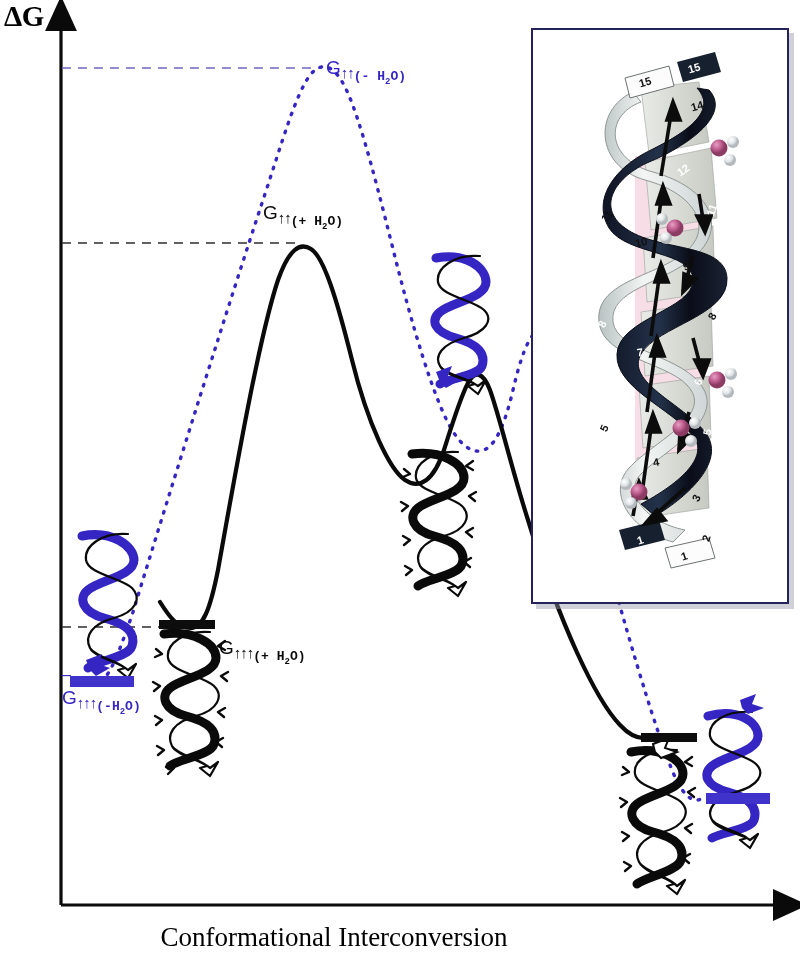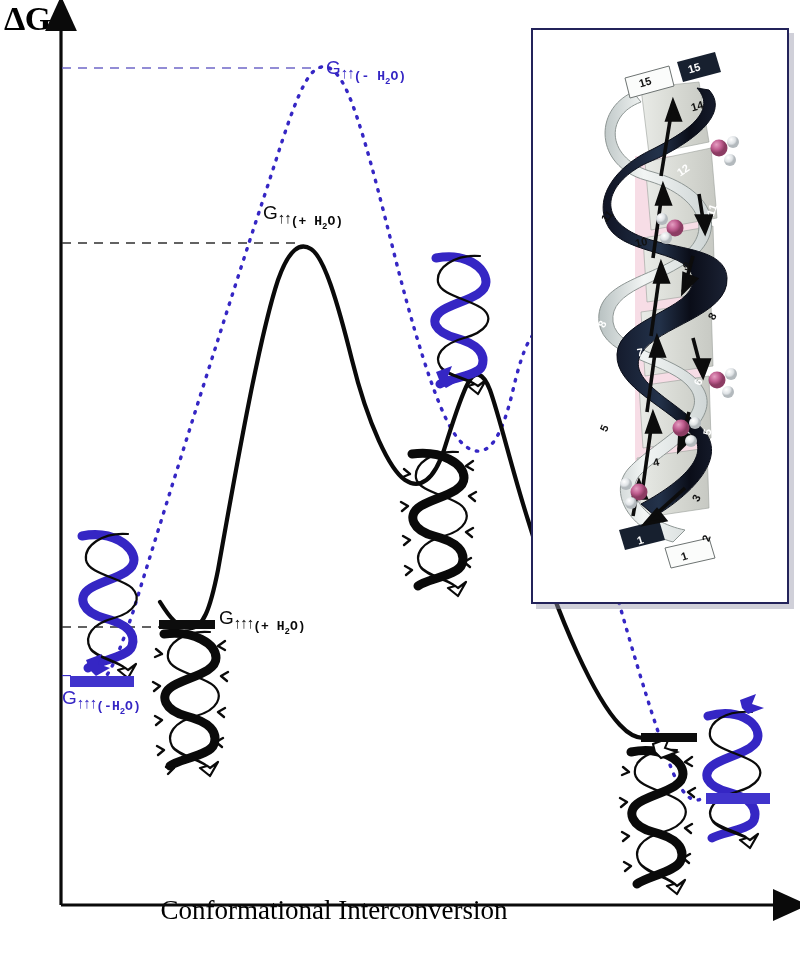--- a/index.html
+++ b/index.html
@@ -1,22 +1,22 @@
 <!DOCTYPE html>
 <html><head>
 <meta charset="utf-8">
 <style>
   html,body{margin:0;padding:0;background:#ffffff;}
   body{width:800px;height:962px;position:relative;overflow:hidden;
        font-family:"Liberation Serif",serif;color:#000;}
   .stage{position:absolute;inset:0;width:800px;height:962px;}
   svg.layer{position:absolute;left:0;top:0;width:800px;height:962px;overflow:visible;}
   .axis-label-y{position:absolute;left:4px;top:2px;font-family:"Liberation Serif",serif;
-      font-weight:700;font-size:34px;letter-spacing:-.5px;line-height:1;}
-  .axis-label-x{position:absolute;left:0;top:895px;width:668px;text-align:center;
+      font-weight:700;font-size:29px;letter-spacing:-.5px;line-height:1;}
+  .axis-label-x{position:absolute;left:0;top:922px;width:668px;text-align:center;
       font-family:"Liberation Serif",serif;font-size:27px;}
   .glabel{position:absolute;white-space:nowrap;font-family:"Liberation Sans",sans-serif;line-height:1;}
   .glabel .g{font-size:19px;font-family:"Liberation Sans",sans-serif;}
   .glabel .arrs{font-size:15px;letter-spacing:-1px;position:relative;top:4px;}
   .glabel .cond{font-family:Liberation Mono, monospace;font-weight:700;font-size:13px;position:relative;top:6px;}
   .glabel .cond sub{font-size:9px;}
   .blue{color:#3526c4;}
   .black{color:#0a0a0a;}
   .bar{position:absolute;}
   .bar.blk{background:#0d0d0d;}
@@ -202,21 +202,21 @@
   <div class="minus" style="left:62px;top:666px;">–</div>
 
   <div class="glabel" style="left:326px;top:58px;">
     <span class="g blue">G</span><span class="arrs blue">↑↑</span><span class="cond blue"><span>(- H</span><sub>2</sub><span>O)</span></span>
   </div>
 
   <div class="glabel" style="left:263px;top:203px;">
     <span class="g black">G</span><span class="arrs black">↑↑</span><span class="cond black"><span>(+ H</span><sub>2</sub><span>O)</span></span>
   </div>
 
-  <div class="glabel" style="left:219px;top:608px;">
+  <div class="glabel" style="left:219px;top:638px;">
     <span class="g black">G</span><span class="arrs black">↑↑↑</span><span class="cond black"><span>(+ H</span><sub>2</sub><span>O)</span></span>
   </div>
 
   <div class="glabel" style="left:62px;top:688px;">
     <span class="g blue">G</span><span class="arrs blue">↑↑↑</span><span class="cond blue"><span>(-H</span><sub>2</sub><span>O)</span></span>
   </div>
 
   <div class="inset" style="left:531px;top:28px;width:254px;height:572px;">
     <div class="inset-inner">
       <svg width="254" height="572" viewBox="0 0 254 572">

